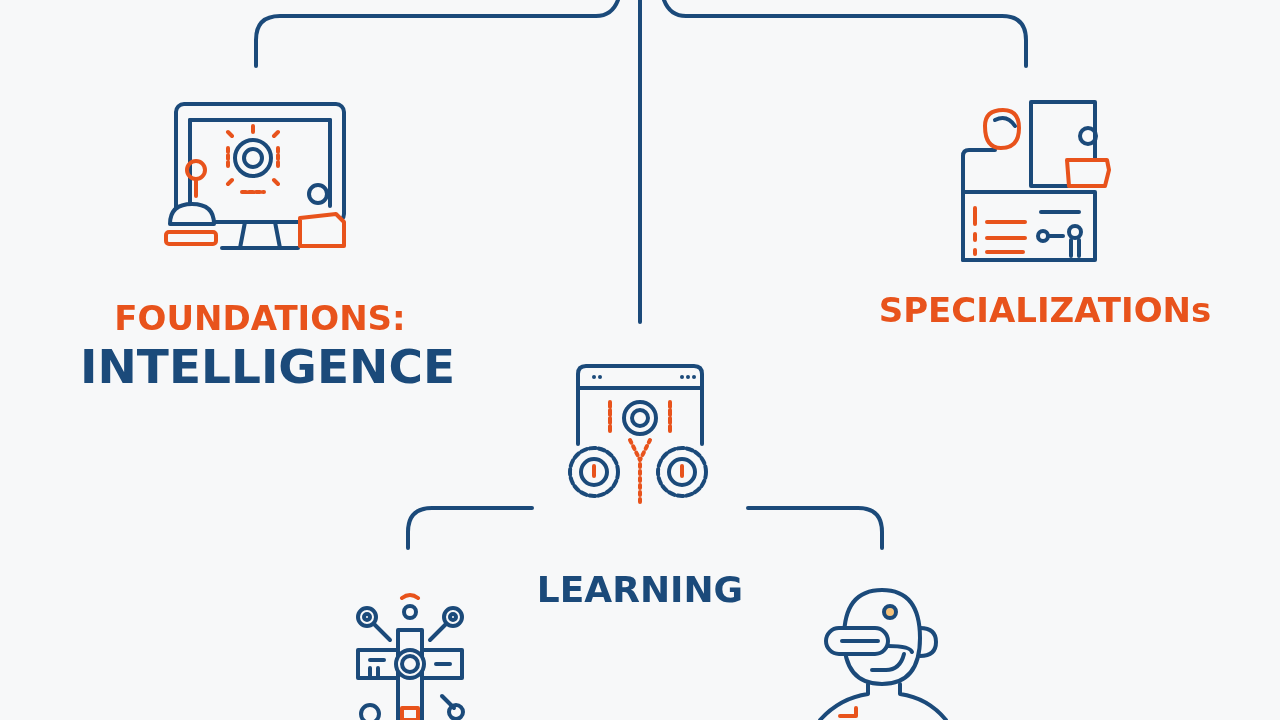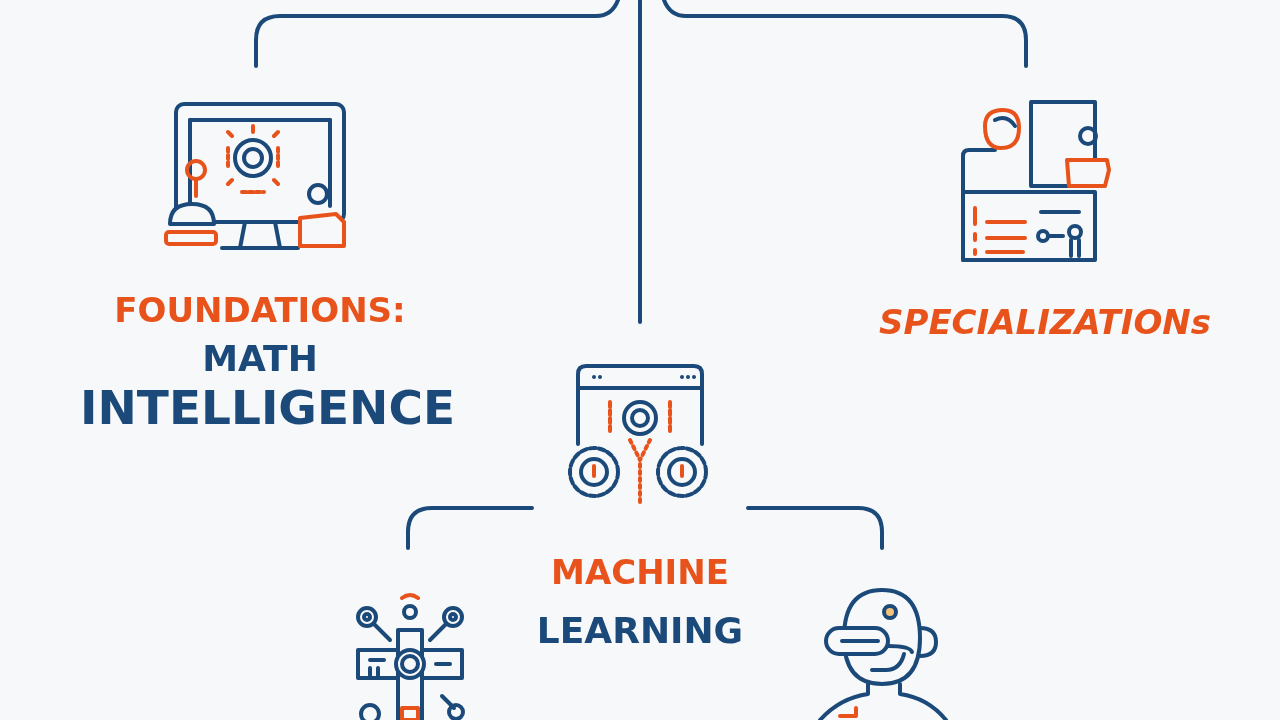--- a/index.html
+++ b/index.html
@@ -41,23 +41,22 @@
     <path d="M68 52 v20 M118 52 v20 M82 96 h22" stroke="#e8531c" stroke-dasharray="4 3"></path>
     <circle cx="36" cy="74" r="9" stroke="#e8531c"></circle>
     <line x1="36" y1="83" x2="36" y2="100" stroke="#e8531c"></line>
     <path d="M10 128 Q10 108 32 108 Q54 108 54 128 Z" stroke="#1b4a7a" fill="#f7f8f9"></path>
     <rect x="6" y="136" width="50" height="12" rx="3" stroke="#e8531c"></rect>
     <circle cx="158" cy="98" r="9" stroke="#1b4a7a"></circle>
     <path d="M140 122 L176 118 L184 126 L184 150 L140 150 Z" stroke="#e8531c" fill="#f7f8f9"></path>
   </g>
 </svg>
 
-<div class="node-text" style="left:80px;top:290px;width:360px;">
+<div class="node-text" style="left:80px;top:298px;width:360px;">
   <div class="orange" style="font-size:34px;">FOUNDATIONS:</div>
-  <div class="blue" style="font-size:36px;margin-top:6px;">MATH</div>
   <div class="blue" style="font-size:47px;">INTELLIGENCE</div>
 </div>
 
 <svg class="icon" style="left:955px;top:96px" width="170" height="172" viewBox="0 0 170 172">
   <g fill="none" stroke-width="4" stroke-linecap="round" stroke-linejoin="round">
     <rect x="76" y="6" width="64" height="84" stroke="#1b4a7a"></rect>
     <path d="M8 164 L8 60 Q8 54 14 54 L40 54" stroke="#1b4a7a"></path>
     <path d="M8 96 L140 96 L140 164 L8 164" stroke="#1b4a7a"></path>
     <path d="M30 30 Q30 14 48 14 Q64 14 64 32 Q64 52 46 52 Q30 52 30 30 Z" stroke="#e8531c"></path>
     <path d="M40 24 Q52 18 60 30" stroke="#1b4a7a"></path>
@@ -66,21 +65,21 @@
     <path d="M20 112 v16 M20 138 v6 M20 154 v4" stroke="#e8531c"></path>
     <path d="M32 126 H70 M32 142 H70 M32 156 H68" stroke="#e8531c"></path>
     <path d="M86 116 H124" stroke="#1b4a7a"></path>
     <circle cx="88" cy="140" r="5" stroke="#1b4a7a"></circle>
     <line x1="93" y1="140" x2="108" y2="140" stroke="#1b4a7a"></line>
     <circle cx="120" cy="136" r="6" stroke="#1b4a7a"></circle>
     <path d="M116 144 v16 M124 144 v16" stroke="#1b4a7a"></path>
   </g>
 </svg>
 
-<div class="node-text" style="left:860px;top:302px;width:370px;font-style:italic;">
+<div class="node-text" style="left:860px;top:290px;width:370px;">
   <div class="orange" style="font-size:34px;">SPECIALIZATIONs</div>
 </div>
 
 <svg class="icon" style="left:560px;top:360px" width="160" height="156" viewBox="0 0 160 156">
   <g fill="none" stroke-width="4" stroke-linecap="round" stroke-linejoin="round">
     <path d="M18 84 L18 14 Q18 6 26 6 L134 6 Q142 6 142 14 L142 84" stroke="#1b4a7a"></path>
     <line x1="18" y1="28" x2="142" y2="28" stroke="#1b4a7a"></line>
     <circle cx="34" cy="17" r="2" fill="#1b4a7a" stroke="none"></circle>
     <circle cx="40" cy="17" r="2" fill="#1b4a7a" stroke="none"></circle>
     <circle cx="122" cy="17" r="2" fill="#1b4a7a" stroke="none"></circle>
@@ -92,21 +91,20 @@
     <circle cx="34" cy="112" r="24" stroke="#1b4a7a" stroke-dasharray="6 3"></circle>
     <circle cx="34" cy="112" r="13" stroke="#1b4a7a"></circle>
     <circle cx="122" cy="112" r="24" stroke="#1b4a7a" stroke-dasharray="6 3"></circle>
     <circle cx="122" cy="112" r="13" stroke="#1b4a7a"></circle>
     <path d="M34 106 v10 M122 106 v10" stroke="#e8531c"></path>
     <path d="M70 80 L80 100 L90 80 M80 104 v40" stroke="#e8531c" stroke-dasharray="3 4"></path>
   </g>
 </svg>
 
 <div class="node-text" style="left:500px;top:552px;width:280px;">
-  <div class="orange" style="font-size:34px;">MACHINE</div>
   <div class="blue" style="font-size:36px;margin-top:16px;">LEARNING</div>
 </div>
 
 <svg class="icon" style="left:350px;top:592px" width="120" height="128" viewBox="0 0 120 128">
   <g fill="none" stroke-width="4" stroke-linecap="round" stroke-linejoin="round">
     <path d="M52 6 Q60 0 68 6" stroke="#e8531c"></path>
     <circle cx="60" cy="20" r="6" stroke="#1b4a7a"></circle>
     <circle cx="17" cy="25" r="9" stroke="#1b4a7a"></circle>
     <circle cx="17" cy="25" r="3" stroke="#1b4a7a"></circle>
     <circle cx="103" cy="25" r="9" stroke="#1b4a7a"></circle>

